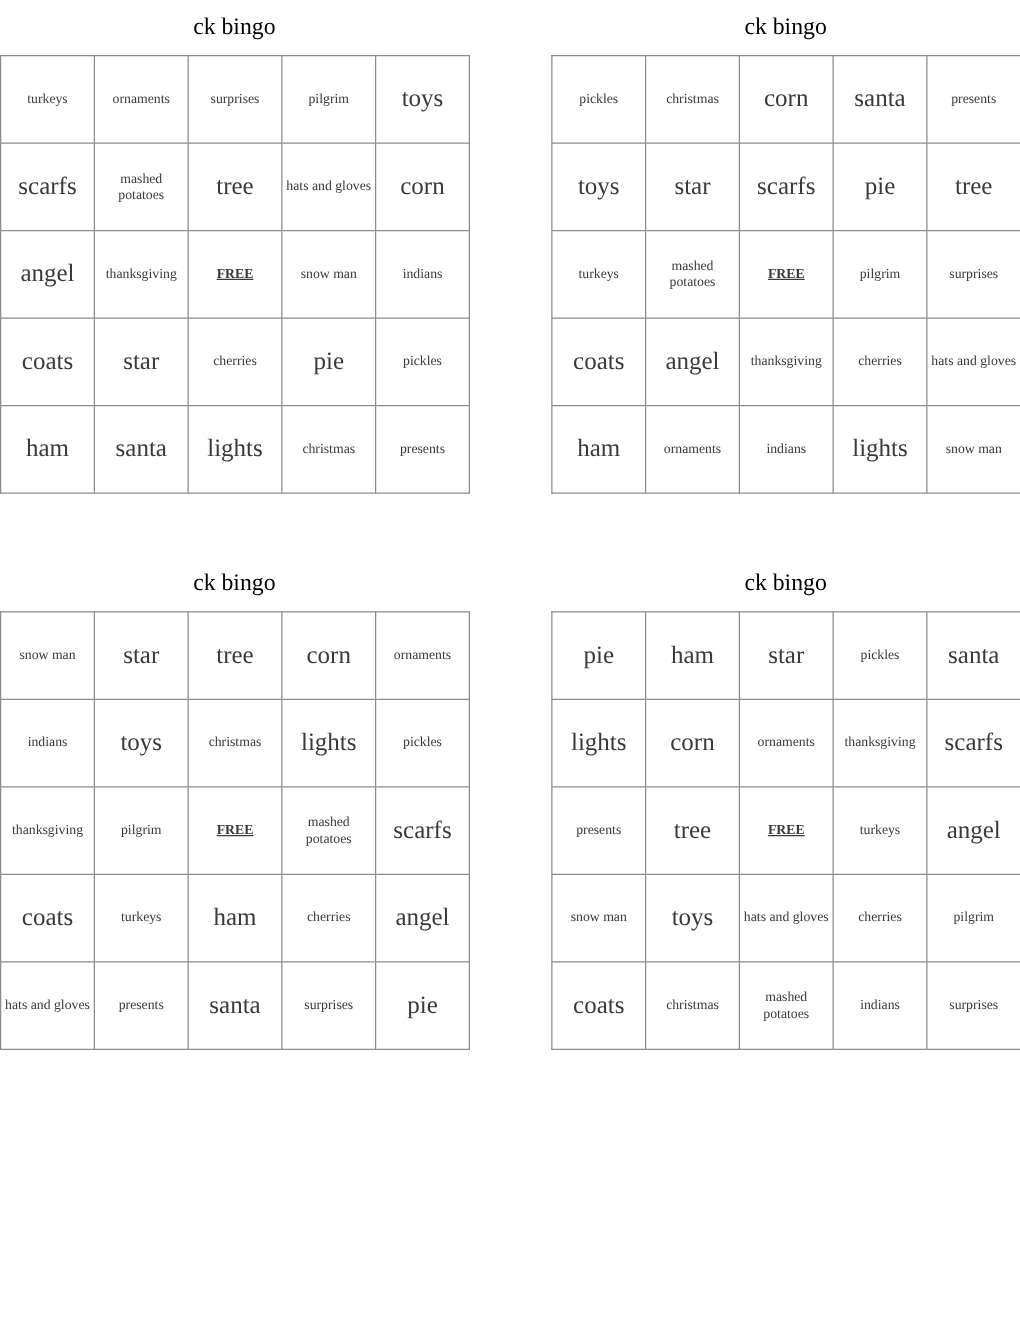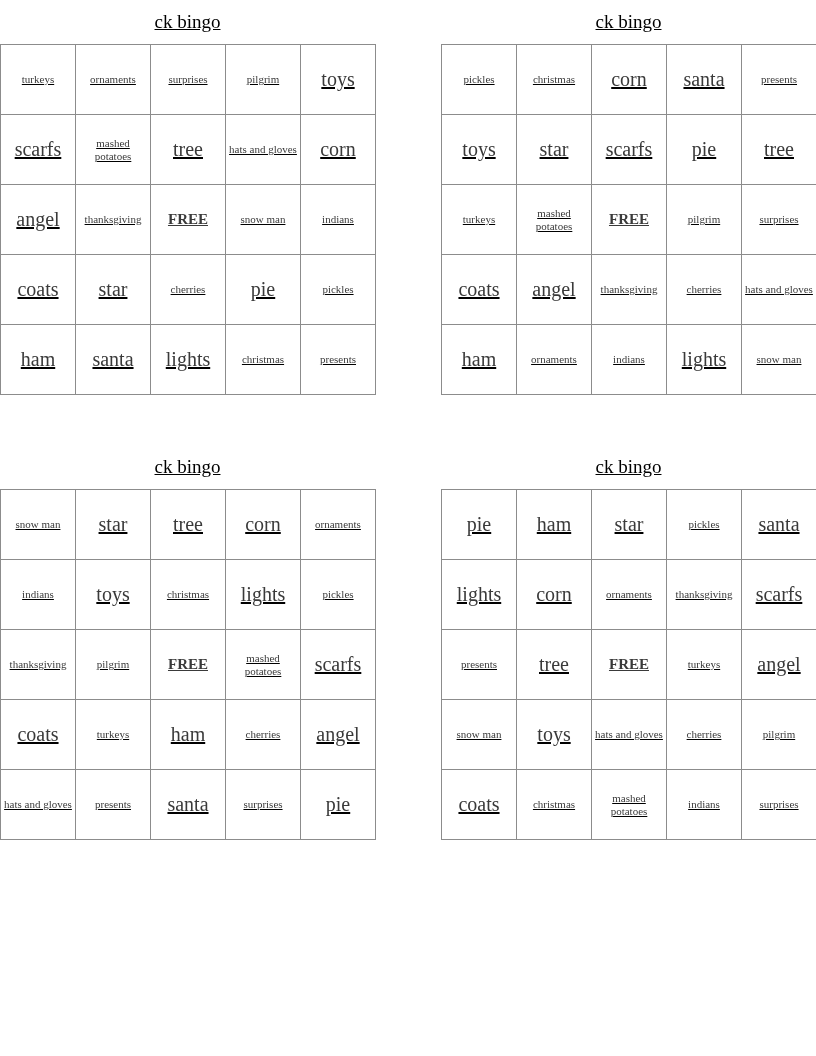--- a/index.html
+++ b/index.html
@@ -14,21 +14,20 @@
     color: #000000;
     position: relative;
     overflow: hidden;
   }
   .page {
     width: 697px;
     height: 1056px;
     box-sizing: border-box;
     padding: 0;
     position: relative;
-    text-decoration: underline;
   }
   .cards-grid {
     display: grid;
     grid-template-columns: 375px 66px 375px;
     grid-template-rows: auto auto;
     row-gap: 60px;
     margin: 0;
     padding-top: 10px;
   }
   .spacer { }
@@ -59,21 +58,21 @@
     box-sizing: border-box;
     font-family: "Liberation Serif", serif;
     color: #3a3a3a;
     line-height: 1.15;
     word-wrap: break-word;
   }
   
   td.s1 { font-size: 20px; }
   td.s3 { font-size: 11px; }
   td.free {
-    font-size: 15px;
+    font-size: 11px;
     font-weight: bold;
     text-decoration: underline;
     color: #2f2f2f;
     margin-top: 12px;
   }
 </style>
 </head>
 <body>
 
 <div class="page">

